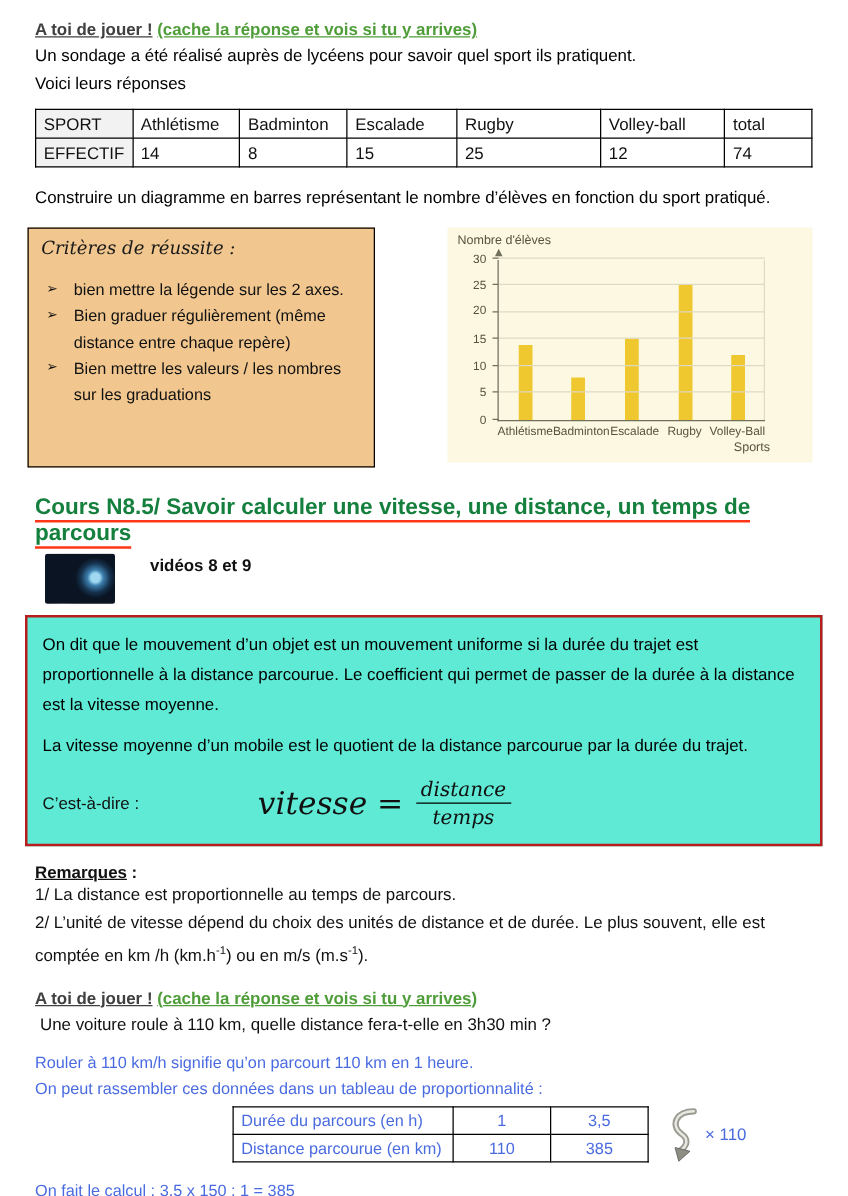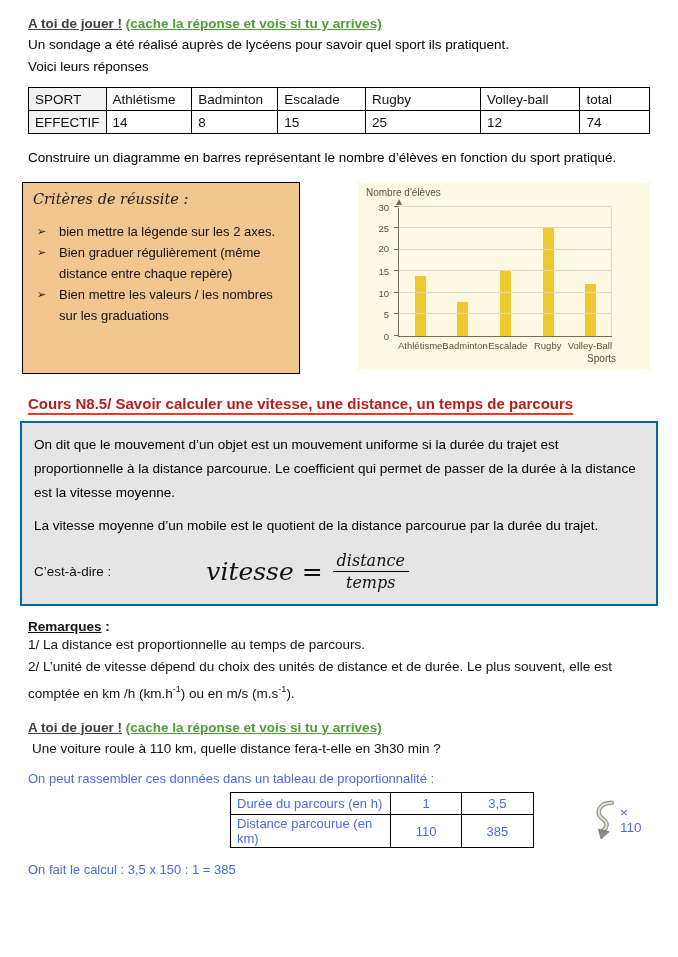--- a/index.html
+++ b/index.html
@@ -45,33 +45,33 @@
   .bars-row { position:absolute; inset:0; display:flex; align-items:flex-end; }
   .bar-slot { flex:1; display:flex; justify-content:center; align-items:flex-end; }
   .bar { width:11px; background:#efc72e; }
   .xlabels-row { display:flex; margin-top:3px; }
   .xlabels-spacer { width:40px; flex:0 0 40px; }
   .xlabels { display:flex; width:214px; }
   .xlabel-slot { flex:1; text-align:center; font-size:9.5px; white-space:nowrap; }
   .sports-label { text-align:right; font-size:10px; margin-top:2px; padding-right:34px; }
 
   
-  .course-heading { margin-top:21px; font-size:15px; font-weight:bold; color:#b91c1c; }
+  .course-heading { margin-top:21px; font-size:18px; font-weight:bold; color:#15803d; }
   .course-heading span { border-bottom:2px solid #ff3617; padding-bottom:1px; }
 
   .video-row { display:flex; margin-top:6px; align-items:flex-start; }
   .video-thumb { width:56px; height:40px; margin-left:8px; border-radius:2px;
       background:
         radial-gradient(circle at 72% 48%, #9fd8f0 0 8%, #3d7fae 14%, #16324e 26%, #0a1422 36%),
         linear-gradient(115deg, rgba(255,255,255,0.85) 6%, rgba(120,160,200,0.45) 14%, rgba(10,16,30,0.9) 30%, rgba(200,220,255,0.5) 44%, rgba(5,10,20,1) 60%);
       background-color:#060a12; }
   .video-note { font-size:13.5px; font-weight:bold; margin-left:28px; margin-top:2px; }
 
   
-  .def-box { margin-top:9px; margin-left:-8px; width:638px; border:2px solid #0369a1; background:#e5e5e5; padding:10px 12px 12px 12px; }
+  .def-box { margin-top:9px; margin-left:-8px; width:638px; border:2px solid #b91c1c; background:#5eead4; padding:10px 12px 12px 12px; }
   .def-box p { font-size:13.5px; line-height:24px; color:#000; }
   .def-box .p2 { margin-top:9px; }
   .formula-row { display:flex; align-items:center; margin-top:13px; }
   .formula-label { font-size:13.5px; }
   .formula { display:flex; align-items:center; margin-left:95px; font-family:"DejaVu Serif", serif; font-style:italic; }
   .formula-lhs { font-size:25px; margin-right:10px; }
   .fraction { display:inline-block; text-align:center; font-size:16px; }
   .fraction .num { border-bottom:1.5px solid #000; padding:0 4px 1px 4px; }
   .fraction .den { padding-top:1px; }
 
@@ -81,21 +81,21 @@
   .remarks-title .u { text-decoration:underline; }
   .remarks p { font-size:13.5px; line-height:22px; }
   sup { font-size:9px; }
 
   .exercise-head { margin-top:15px; }
   .question-line { font-size:13.5px; line-height:21px; padding-left:4px; }
 
   .solution { margin-top:9px; color:#4a6be0; }
   .solution .sol-line { font-size:13px; line-height:21.5px; color:#4a6be0; }
 
-  .prop-zone { display:flex; align-items:center; margin-top:3px;gap:44px; }
+  .prop-zone { display:flex; align-items:center; margin-top:3px; }
   .prop-spacer { width:158px; flex:0 0 158px; }
   .prop-table { border-collapse:collapse; }
   .prop-table td { border:1.5px solid #000; color:#4a6be0; font-size:13px; height:22px; padding:1px 6px; }
   .prop-table td.plabel { width:176px; text-align:left; }
   .prop-table td.pval { width:78px; text-align:center; }
   .mult-arrow { margin-left:14px; display:flex; align-items:center; }
   .mult-label { color:#4a6be0; font-size:13.5px; margin-left:5px; }
 
   .calc-line { margin-top:14px; color:#4a6be0; font-size:13px; }
 </style>
@@ -213,20 +213,24 @@
           </div>
       </div>
       <div class="sports-label">Sports</div>
     </div>
   </div>
 
   <div class="course-heading">
     <span>Cours N8.5/ Savoir calculer une vitesse, une distance, un temps de parcours</span>
   </div>
 
+  <div class="video-row">
+    <div class="video-thumb"></div>
+    <div class="video-note">vidéos 8 et 9</div>
+  </div>
 
   <div class="def-box">
     <p>On dit que le mouvement d’un objet est un mouvement uniforme si la durée du trajet est proportionnelle à la distance parcourue. Le coefficient qui permet de passer de la durée à la distance est la vitesse moyenne.</p>
     <p class="p2">La vitesse moyenne d’un mobile est le quotient de la distance parcourue par la durée du trajet.</p>
     <div class="formula-row">
       <div class="formula-label">C’est-à-dire :</div>
       <div class="formula">
         <span class="formula-lhs">vitesse =</span>
         <span class="fraction">
           <span class="num" style="display:block">distance</span>
@@ -244,20 +248,21 @@
     <p><span>2/ L’unité de vitesse dépend du choix des unités de distance et de durée. Le plus souvent, elle est comptée en km /h (km.h</span><sup>-1</sup><span>) ou en m/s (m.s</span><sup>-1</sup><span>).</span></p>
   </div>
 
   <div class="play-heading exercise-head">
     <span class="black-part">A toi de jouer !</span>
     <span class="green-part">(cache la réponse et vois si tu y arrives)</span>
   </div>
   <div class="question-line">Une voiture roule à 110 km, quelle distance fera-t-elle en 3h30 min ?</div>
 
   <div class="solution">
+    <div class="sol-line">Rouler à 110 km/h signifie qu’on parcourt 110 km en 1 heure.</div>
     <div class="sol-line">On peut rassembler ces données dans un tableau de proportionnalité :</div>
 
     <div class="prop-zone">
       <div class="prop-spacer"></div>
       <table class="prop-table">
         <tbody id="prop-table-body">
             <tr>
               <td class="plabel">Durée du parcours (en h)</td>
               <td class="pval">1</td>
               <td class="pval">3,5</td>

